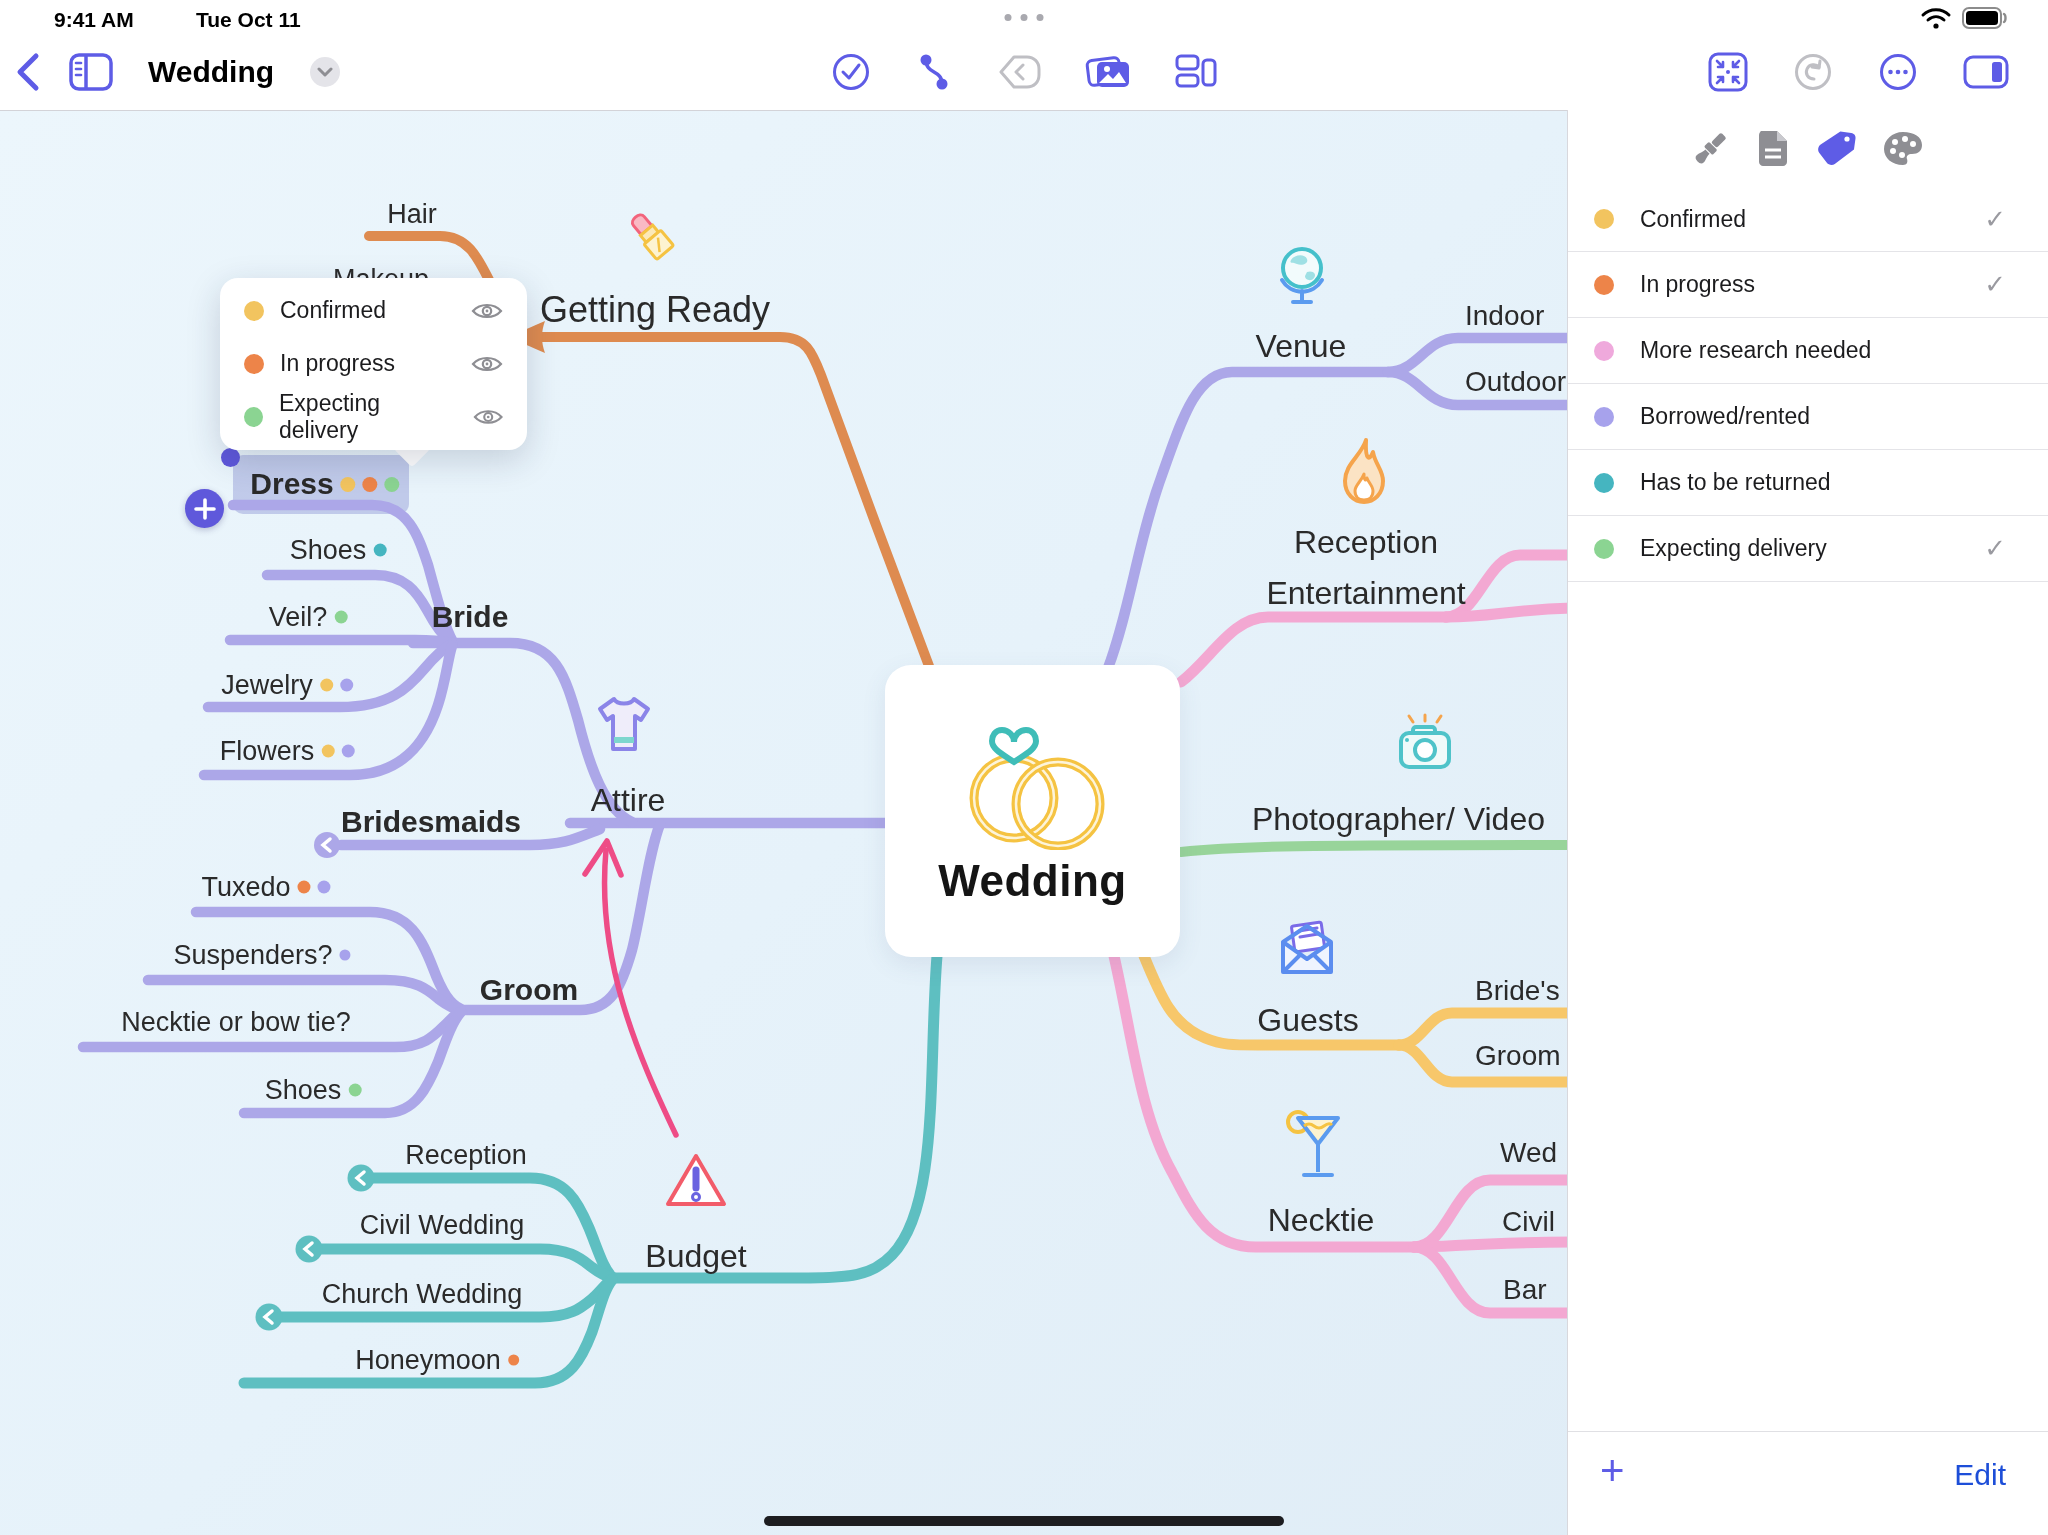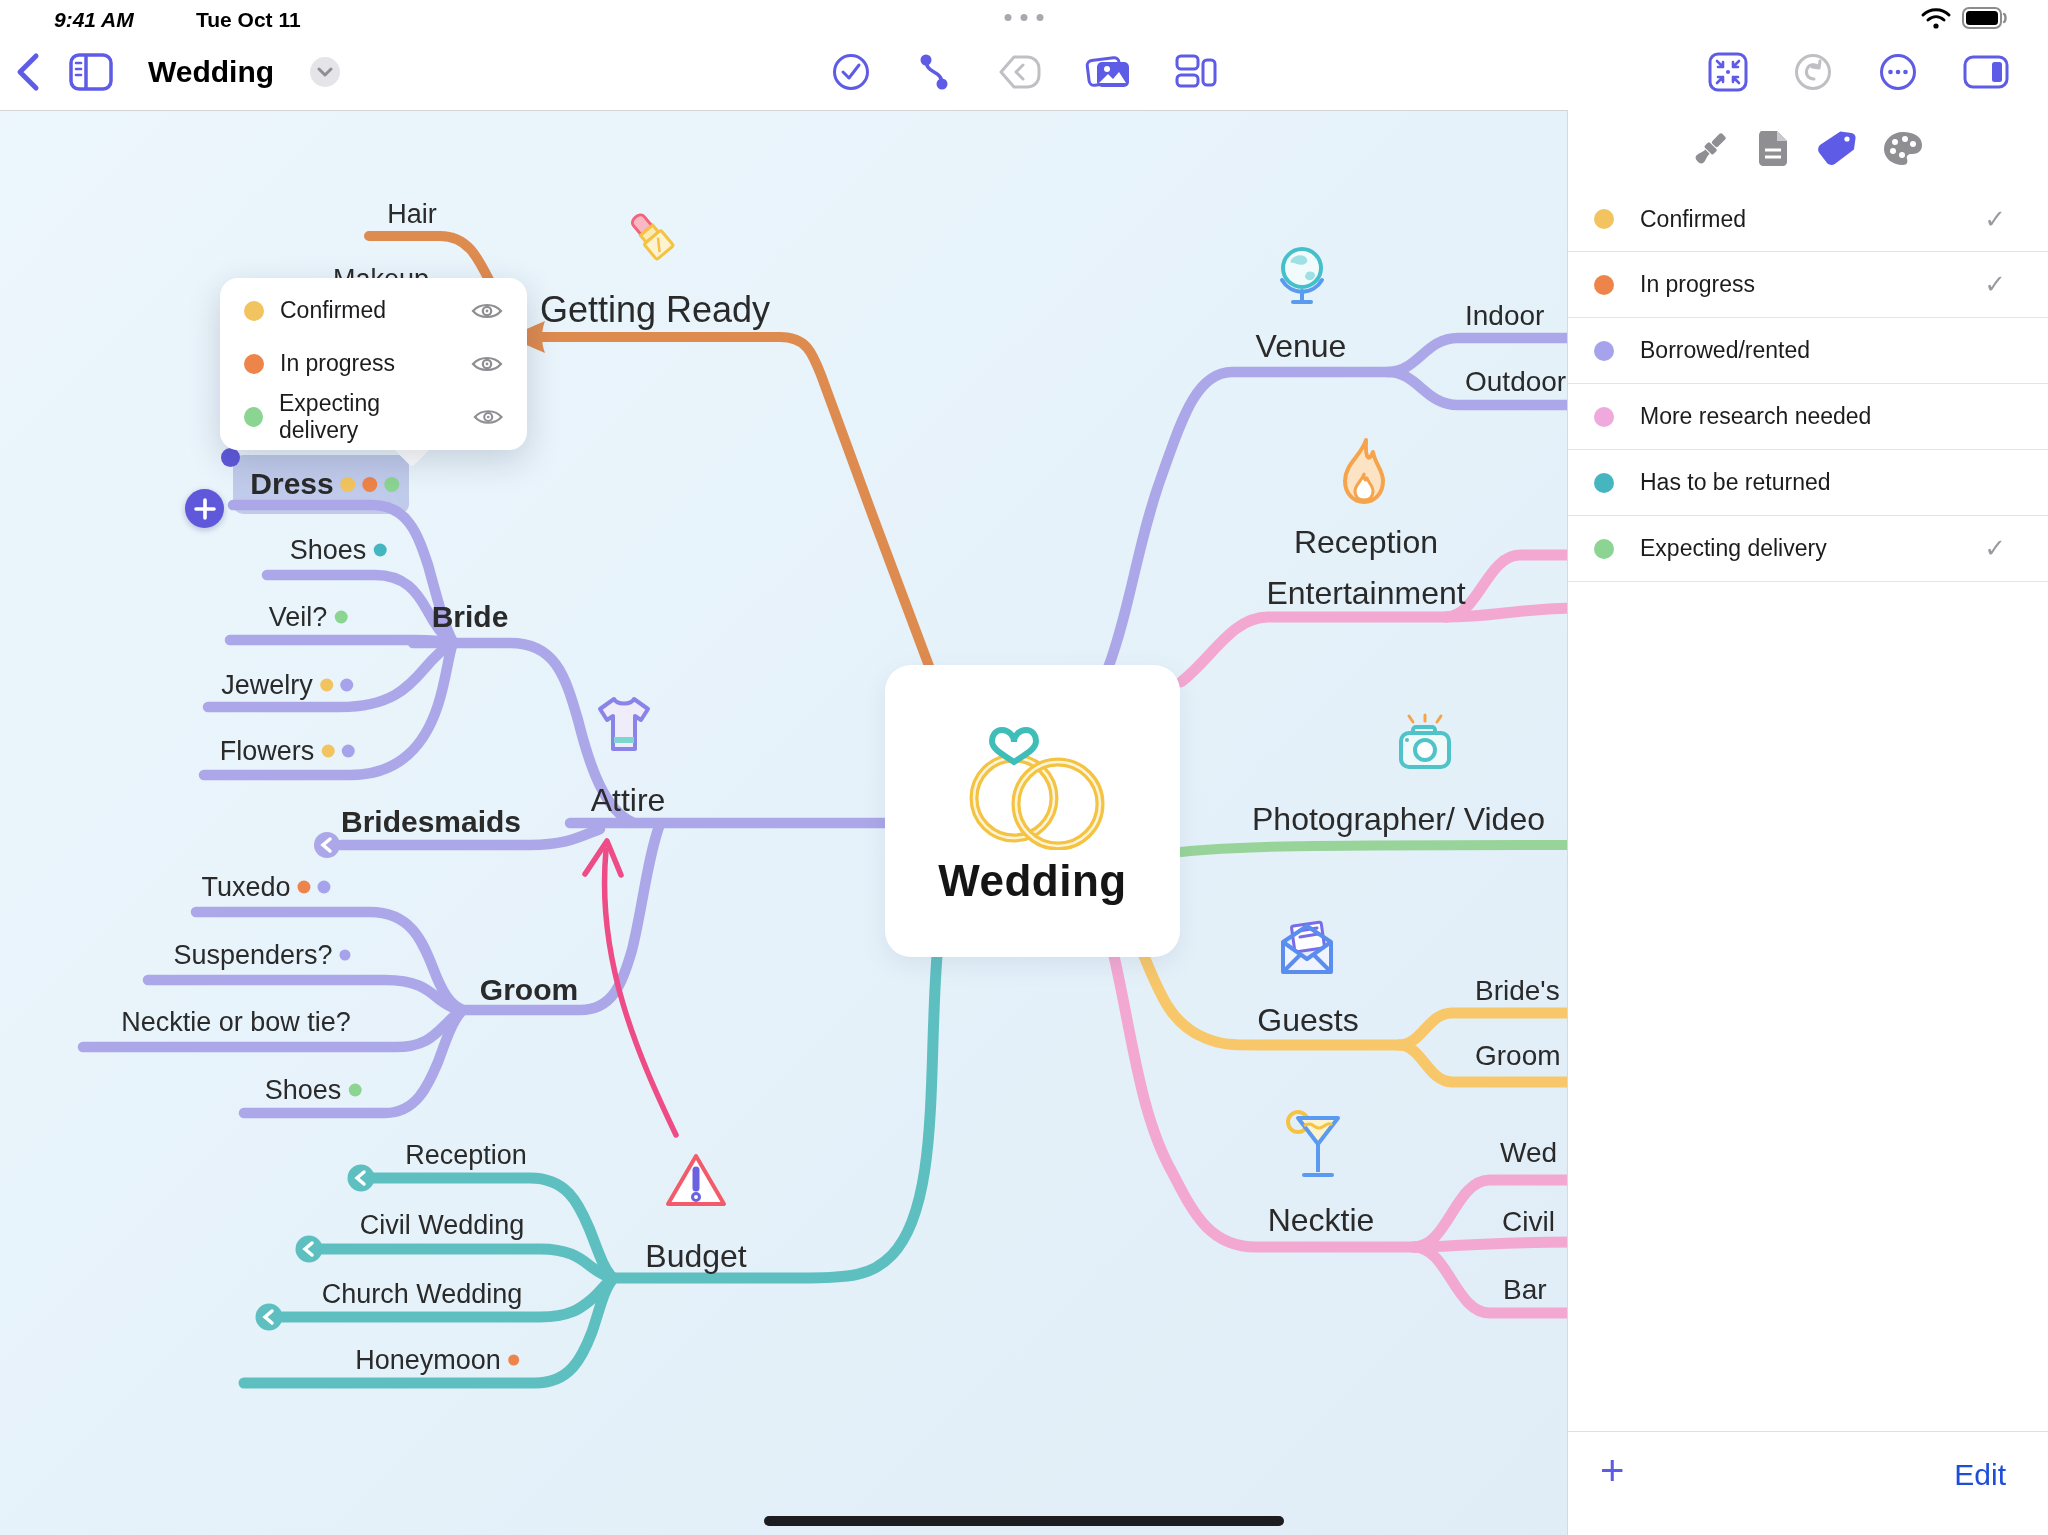--- a/index.html
+++ b/index.html
@@ -1,21 +1,21 @@
 <!DOCTYPE html>
 <html><head>
 <meta charset="utf-8">
 <style>
   html,body{margin:0;padding:0;background:#fff;}
   #app{position:relative;width:2048px;height:1535px;font-family:"Liberation Sans",sans-serif;overflow:hidden;background:#fff;}
 
   
   .header{position:absolute;left:0;top:0;width:2048px;height:110px;background:#fff;border-bottom:1px solid #D3D3D8;z-index:40;}
   .statusbar{position:absolute;left:0;top:0;width:100%;height:34px;}
-  .sb-time{position:absolute;left:54px;top:8px;font-size:21px;font-weight:700;color:#000;font-style:italic;}
+  .sb-time{position:absolute;left:54px;top:8px;font-size:21px;font-weight:700;color:#000;}
   .sb-date{position:absolute;left:196px;top:8px;font-size:21px;font-weight:700;color:#000;}
   .sb-right{position:absolute;right:40px;top:6px;display:flex;align-items:center;gap:10px;}
   .mt-dots{position:absolute;left:50%;top:14px;transform:translateX(-50%);display:flex;gap:9px;}
   .mt-dots i{width:7px;height:7px;border-radius:50%;background:#A9A9AF;display:block;}
   .toolbar{position:absolute;left:0;top:34px;width:100%;height:76px;}
   .tb-left{position:absolute;left:14px;top:0;height:76px;display:flex;align-items:center;gap:26px;}
   .tb-title{font-size:30px;font-weight:700;color:#000;margin-left:8px;}
   .chev-btn{width:30px;height:30px;border-radius:50%;background:#E4E4E9;display:flex;align-items:center;justify-content:center;margin-left:10px;}
   .tb-center{position:absolute;left:50%;top:0;transform:translateX(-50%);height:76px;display:flex;align-items:center;gap:42px;}
   .tb-right{position:absolute;right:38px;top:0;height:76px;display:flex;align-items:center;gap:43px;}
@@ -501,27 +501,27 @@
         <span class="tdot" style="background-color: rgb(242, 196, 95);"></span>
         <span class="lbl">Confirmed</span>
         <span class="chk">✓</span>
       </div>
       <div class="tag-row">
         <span class="tdot" style="background-color: rgb(237, 132, 73);"></span>
         <span class="lbl">In progress</span>
         <span class="chk">✓</span>
       </div>
       <div class="tag-row">
+        <span class="tdot" style="background-color: rgb(239, 169, 220);"></span>
+        <span class="lbl">More research needed</span>
+        <span class="chk"></span>
+      </div>
+      <div class="tag-row">
         <span class="tdot" style="background-color: rgb(167, 162, 236);"></span>
         <span class="lbl">Borrowed/rented</span>
-        <span class="chk"></span>
-      </div>
-      <div class="tag-row">
-        <span class="tdot" style="background-color: rgb(239, 169, 220);"></span>
-        <span class="lbl">More research needed</span>
         <span class="chk"></span>
       </div>
       <div class="tag-row">
         <span class="tdot" style="background-color: rgb(69, 181, 192);"></span>
         <span class="lbl">Has to be returned</span>
         <span class="chk"></span>
       </div>
       <div class="tag-row">
         <span class="tdot" style="background-color: rgb(139, 212, 146);"></span>
         <span class="lbl">Expecting delivery</span>

